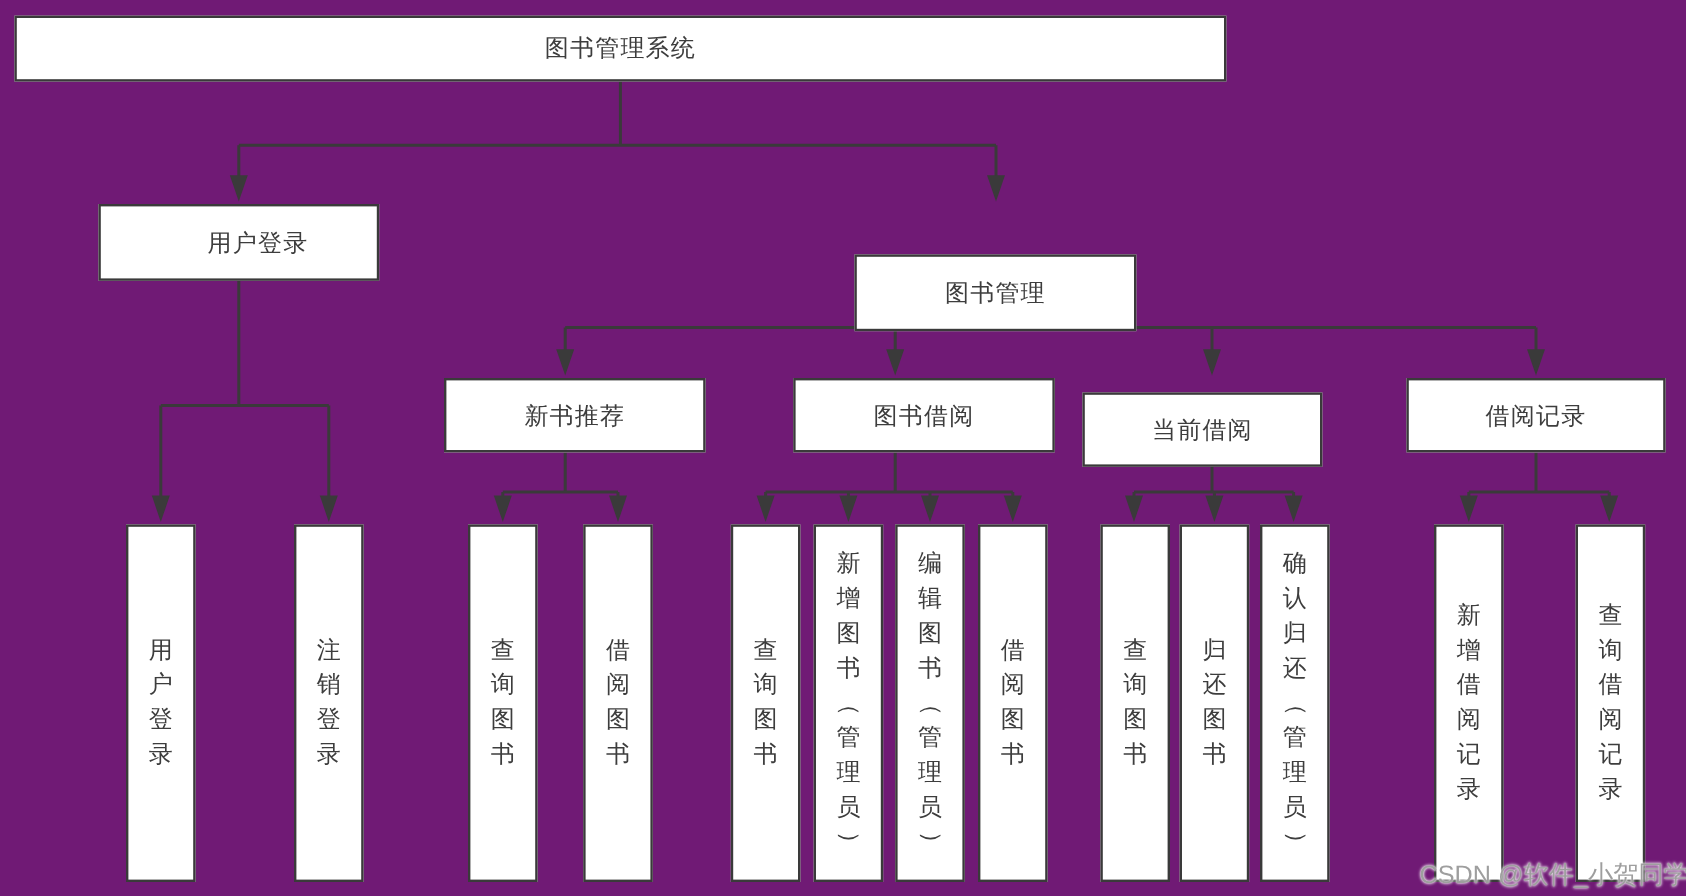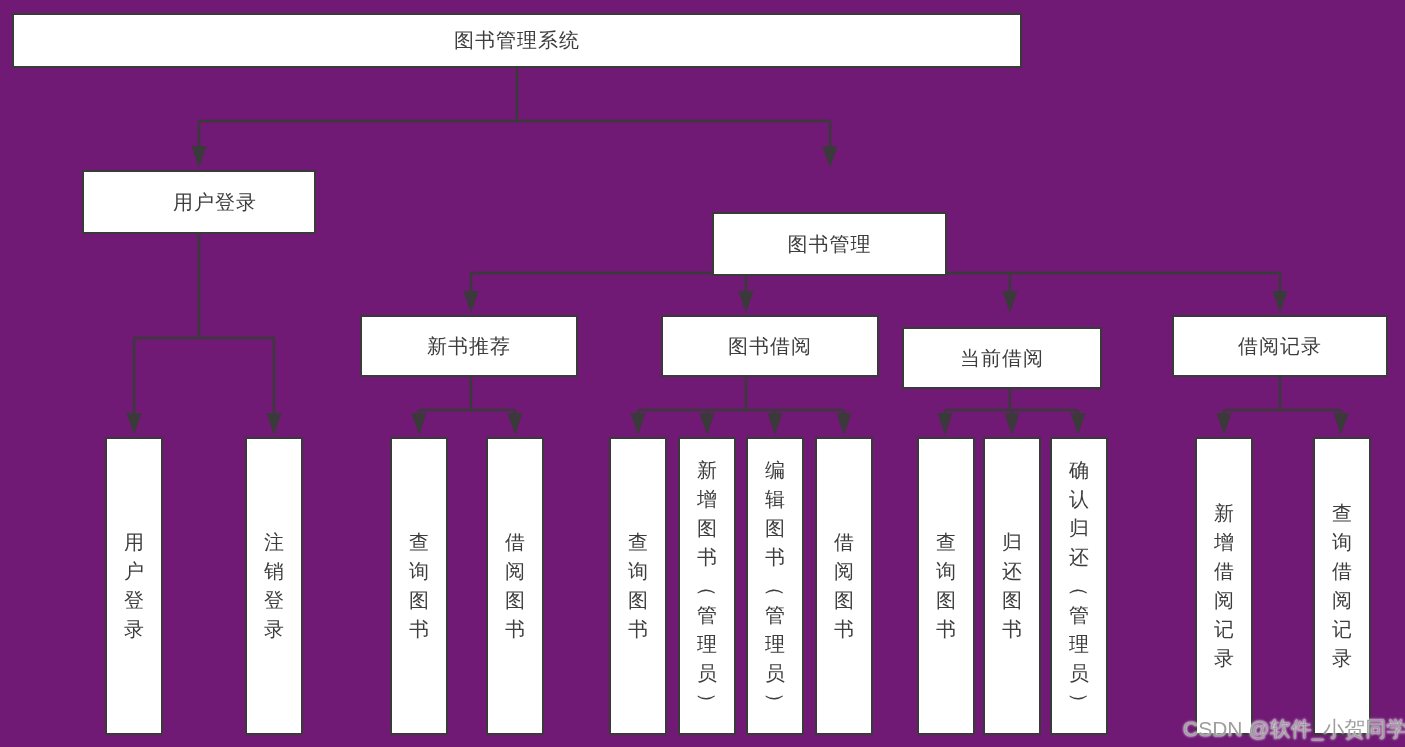--- a/index.html
+++ b/index.html
@@ -25,21 +25,21 @@
     display:flex; align-items:center; justify-content:center;
     color:#3d3d3d;
     font-size:20px;
     z-index:1;
     letter-spacing:1px;
   }
   .root-box  { left:12px;  top:13px;  width:1010px; height:55px; }
   .lvl2-a    { left:82px;  top:170px; width:234px;  height:64px;padding-left:32px; }
   .lvl2-b    { left:712px; top:170px; width:235px;  height:64px;margin-top:42px; }
   .lvl3      { top:315px;  height:62px; }
-  .lvl3-a    { left:360px;  width:218px; }
+  .lvl3-a    { left:370px;  width:218px; }
   .lvl3-b    { left:637px;  width:218px;margin-left:24px; }
   .lvl3-c    { left:902px;  width:200px;margin-top:12px; }
   .lvl3-d    { left:1172px; width:216px; }
 
   .leaf {
     position:absolute;
     top:437px; width:58px; height:298px;
     border:2px solid #3a3a3a;
     background:#ffffff;
     display:flex; flex-direction:column;

